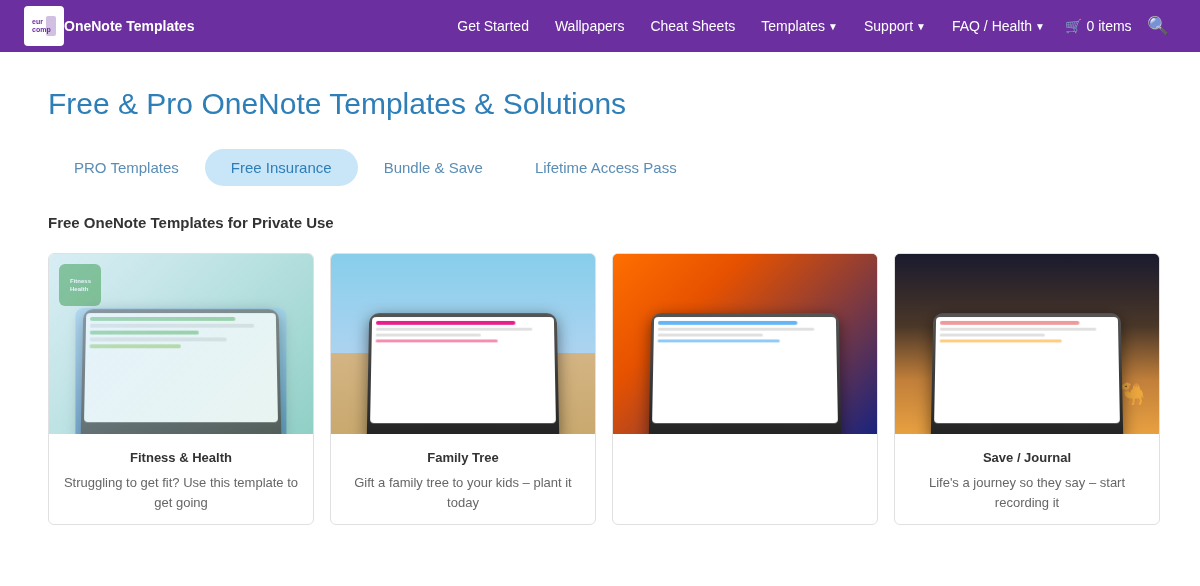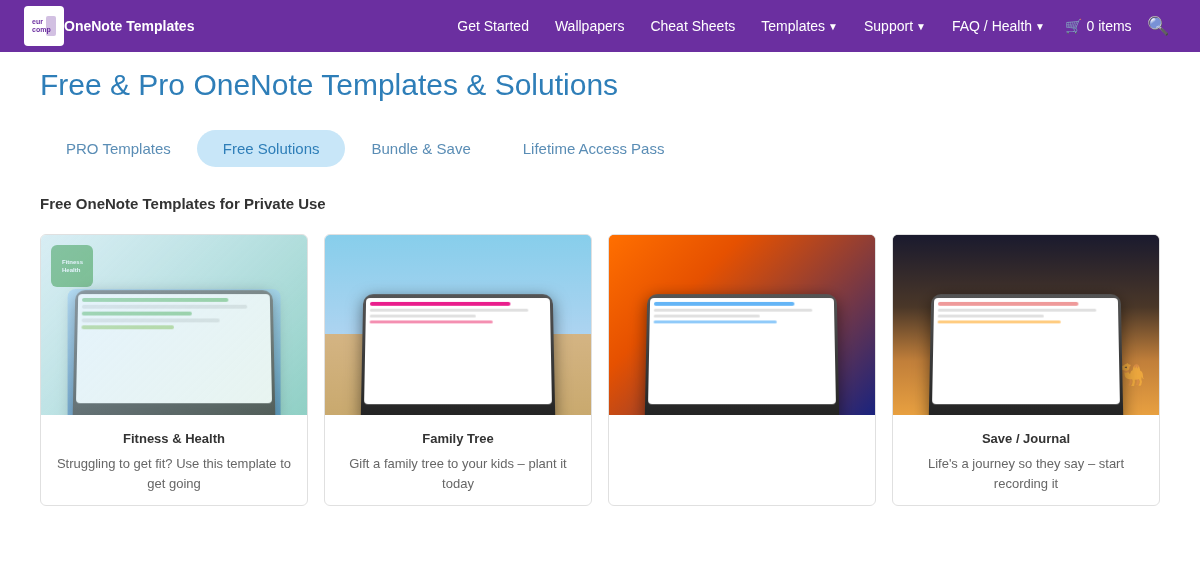--- a/index.html
+++ b/index.html
@@ -62,21 +62,21 @@
     }
     .nav-search {
       color: #fff;
       font-size: 18px;
       cursor: pointer;
       padding: 6px 6px;
     }
     .chevron { font-size: 10px; }
 
     
-    .main { padding: 16px 40px 0 40px; }
+    .main { padding: 35px 40px 0 40px; margin-left: 8px; }
 
     .page-title {
       font-size: 30px;
       font-weight: 400;
       color: #2e7eb8;
       margin-bottom: 28px;
     }
 
     
     .tabs {
@@ -258,21 +258,21 @@
   <div class="nav-search">
     <span>🔍</span>
   </div>
 </nav>
 
 <div class="main">
   <h1 class="page-title">Free &amp; Pro OneNote Templates &amp; Solutions</h1>
 
   <div class="tabs">
     <a href="#" class="tab">PRO Templates</a>
-    <a href="#" class="tab active">Free Solutions</a>
+    <a href="#" class="tab active">Free Insurance</a>
     <a href="#" class="tab">Bundle &amp; Save</a>
     <a href="#" class="tab">Lifetime Access Pass</a>
   </div>
 
   <div class="section-header">Free OneNote Templates for Private Use</div>
 
   <div class="cards-grid">
 
     <div class="card">
       <div class="card-image card-img-fitness">

